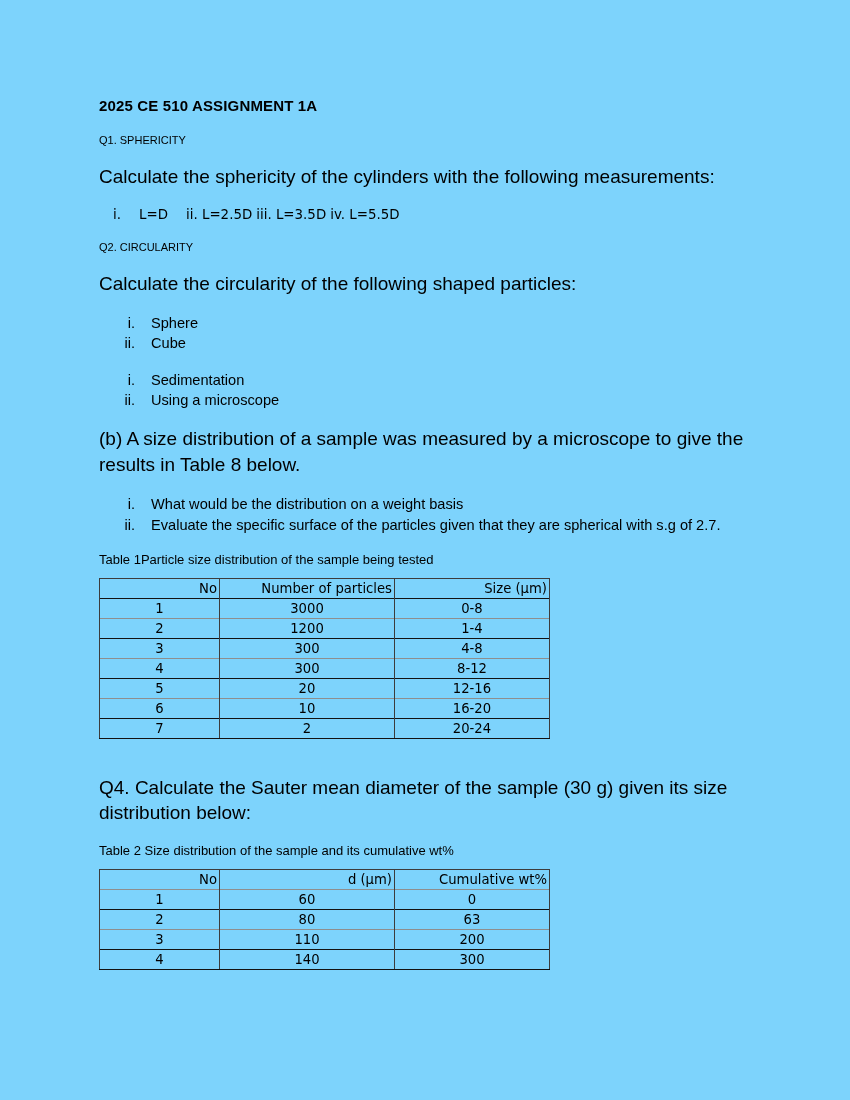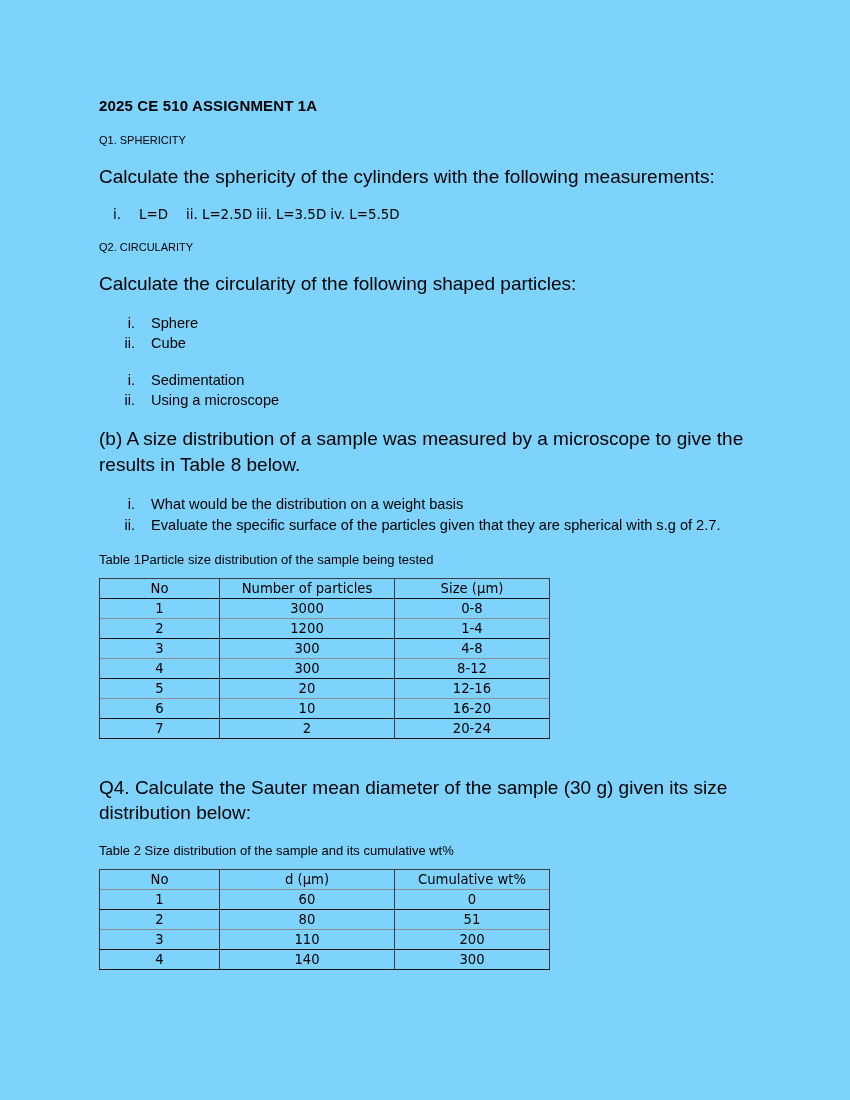--- a/index.html
+++ b/index.html
@@ -123,20 +123,21 @@
   }
   table.dt tr.rule-gray > td,
   table.dt tr.rule-gray > th {
     border-top: 1.6px solid #8e8e8e;
   }
   table.dt tr.last > td {
     border-bottom: 1.6px solid #121212;
   }
   table.dt thead th {
     border-top: none;
+    text-align: right;
   }
 
   .gap-after-table { height: 36px; }
 </style>
 </head>
 <body>
 
 <div class="page">
   <div class="doc">
 
@@ -256,21 +257,21 @@
       </thead>
       <tbody>
         <tr class="rule-gray">
           <td>1</td>
           <td>60</td>
           <td>0</td>
         </tr>
         <tr class="rule-dark">
           <td>2</td>
           <td>80</td>
-          <td>51</td>
+          <td>63</td>
         </tr>
         <tr class="rule-gray">
           <td>3</td>
           <td>110</td>
           <td>200</td>
         </tr>
         <tr class="rule-dark last">
           <td>4</td>
           <td>140</td>
           <td>300</td>

